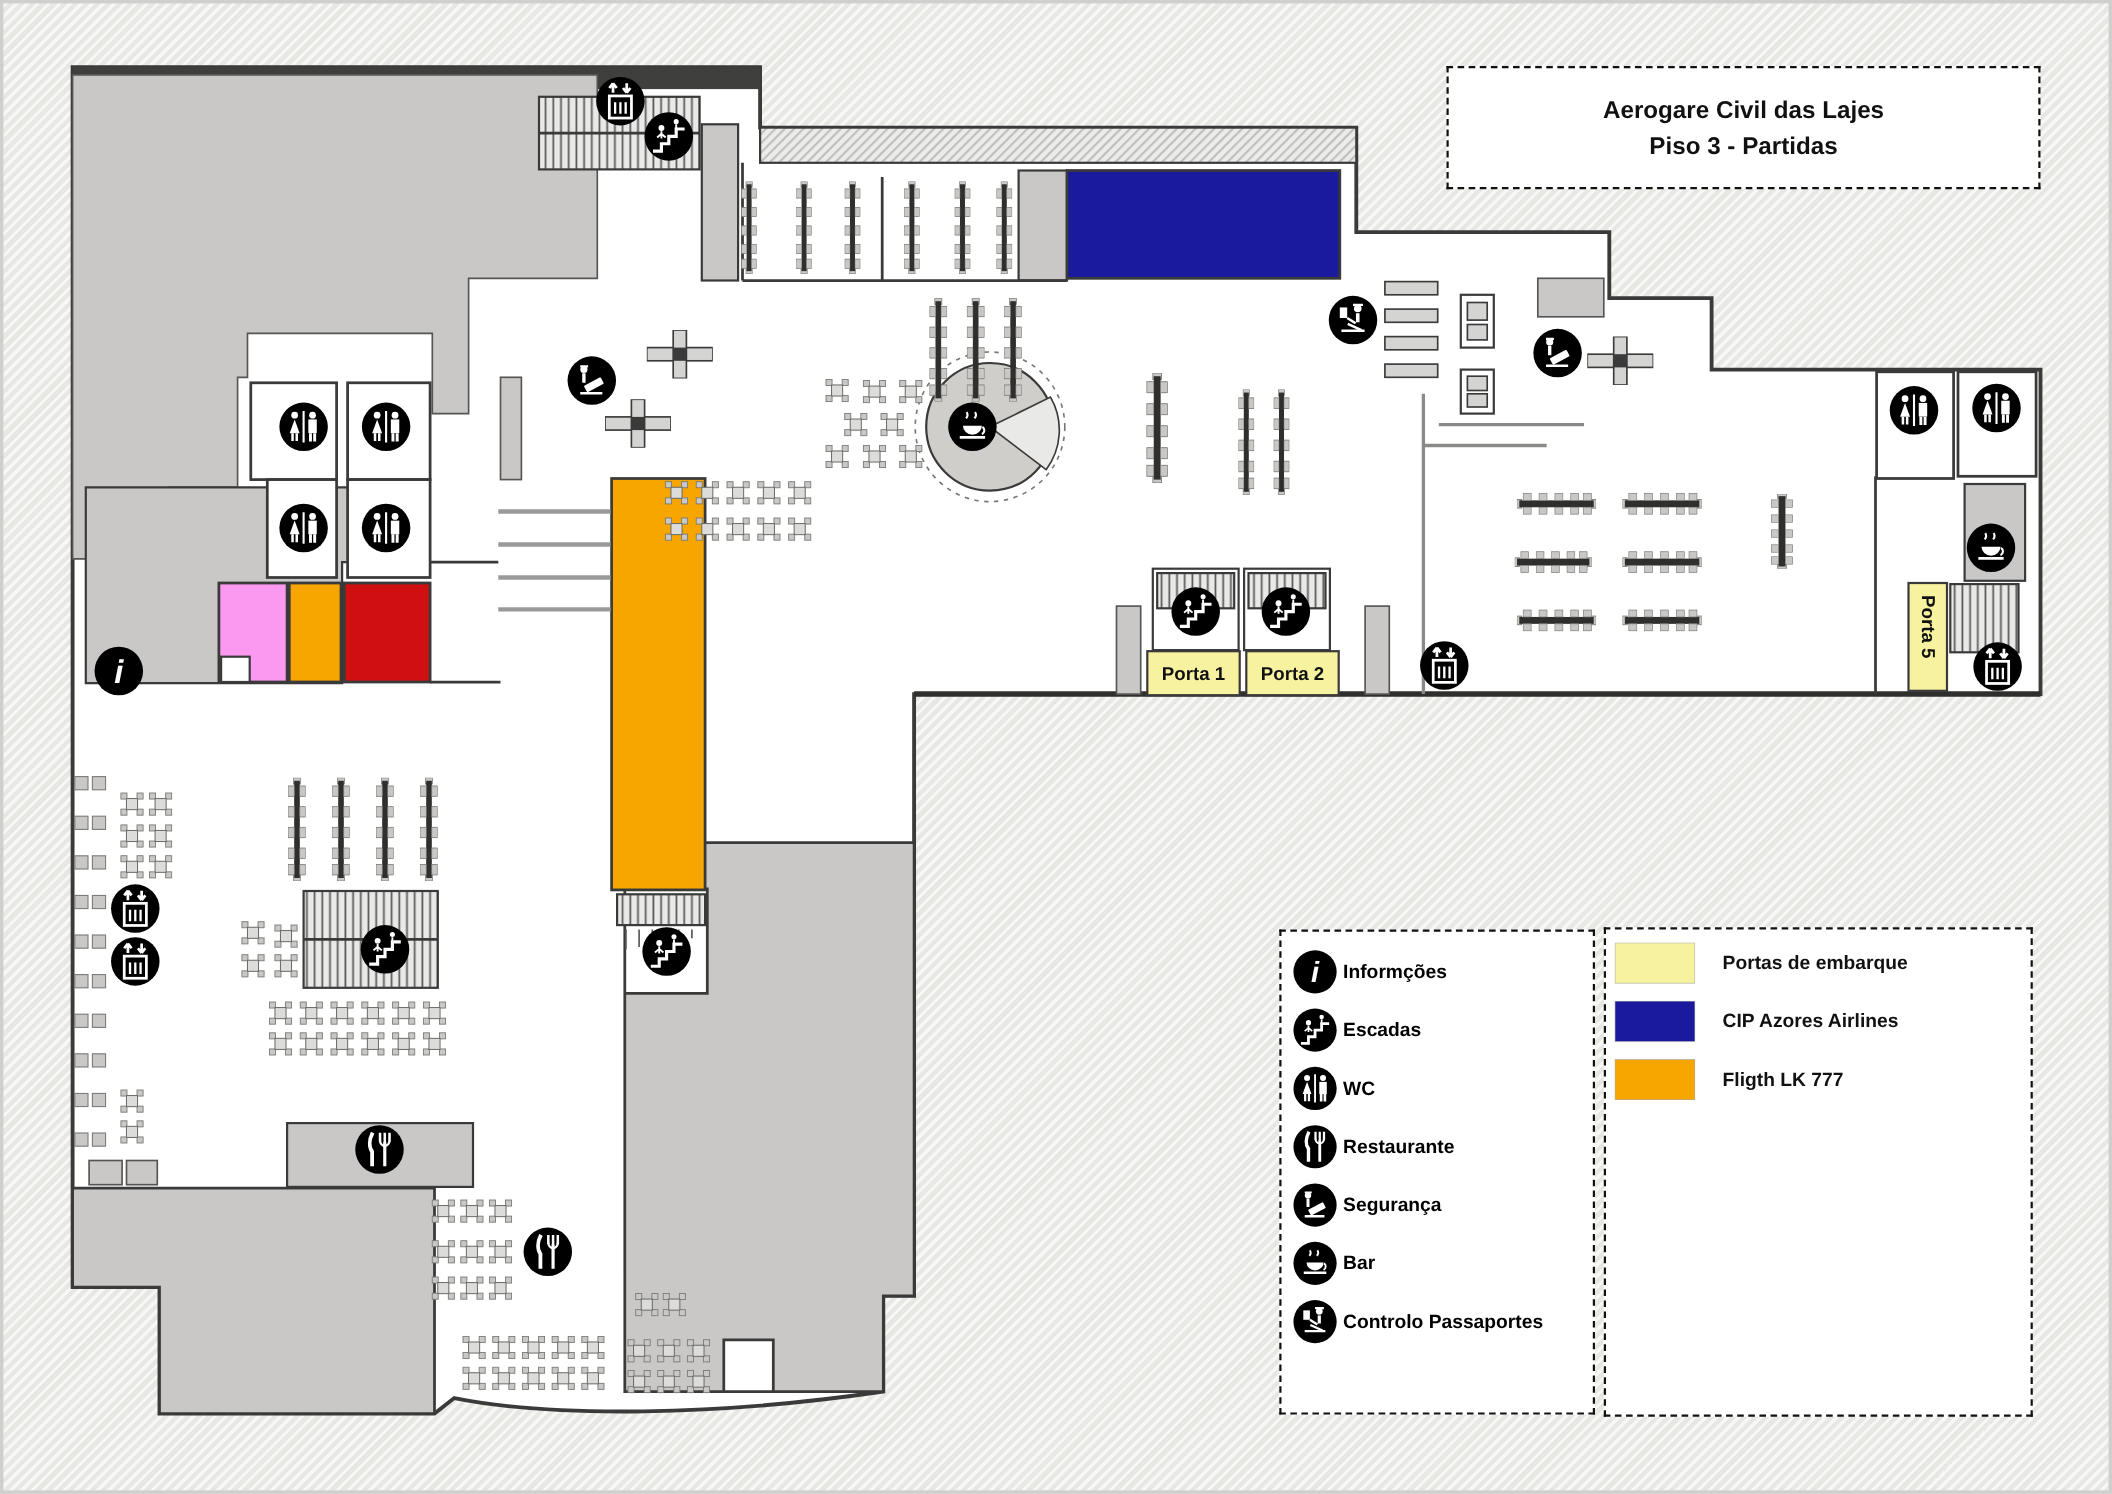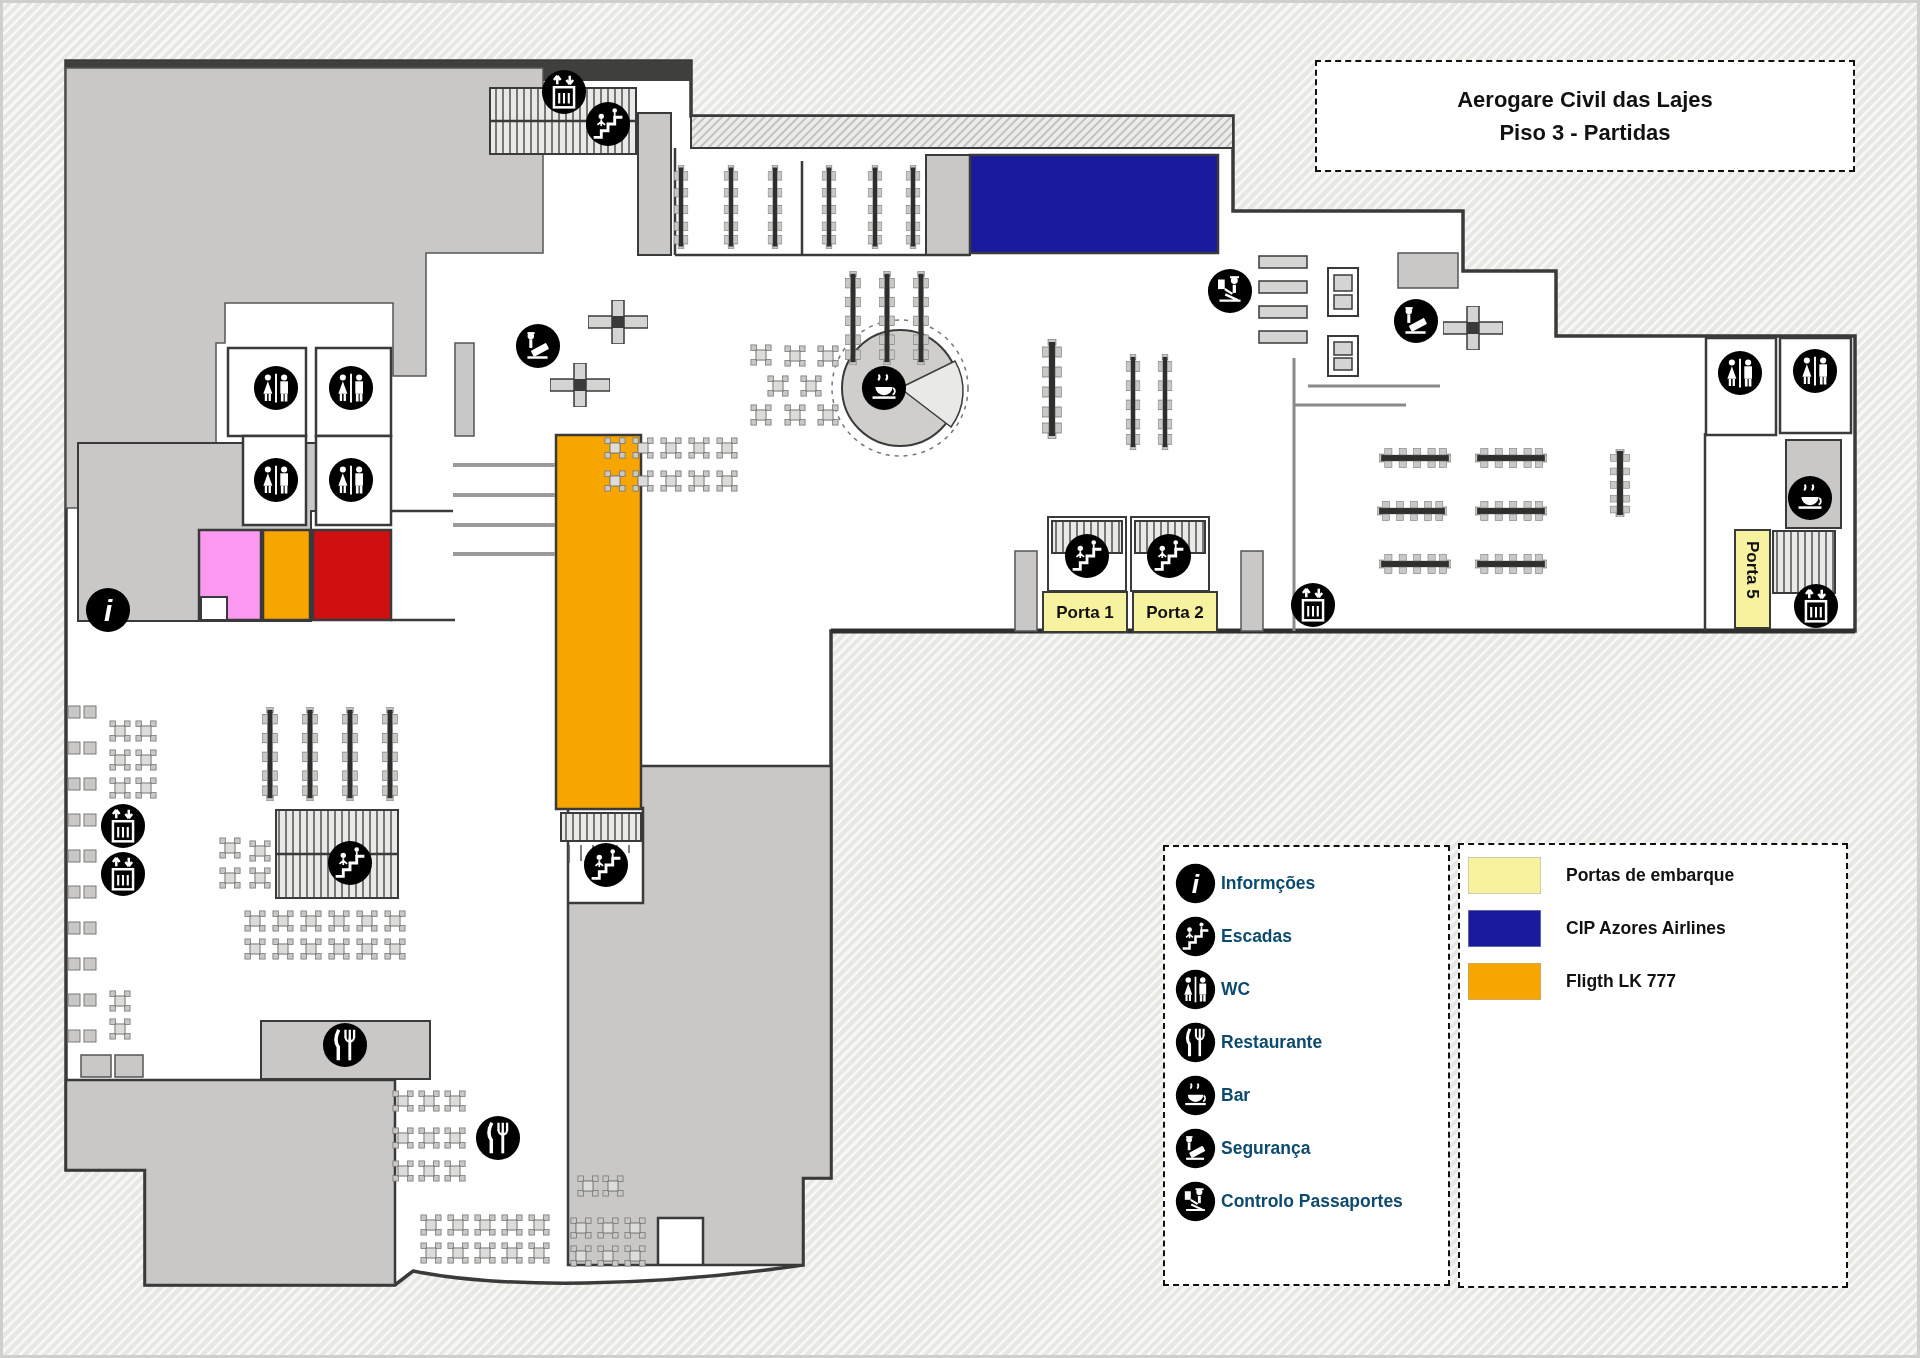--- a/index.html
+++ b/index.html
@@ -8,21 +8,21 @@
         border:3px solid #cfcfcd;font-family:"Liberation Sans",sans-serif;}
   .plan{position:absolute;left:0;top:0;width:1920px;height:1358px;}
   .box{position:absolute;background:#ffffff;border:2px dashed #111;box-sizing:border-box;}
   .titlebox{left:1312px;top:57px;width:540px;height:112px;display:flex;flex-direction:column;
             align-items:center;justify-content:center;}
   .titlebox div{font-weight:bold;font-size:22px;line-height:1.5;color:#111;}
   .legend-fac{left:1160px;top:842px;width:287px;height:441px;padding:10px 0 0 10px;}
   .legend-zones{left:1455px;top:840px;width:390px;height:445px;padding:4px 0 0 8px;}
   .lrow{display:flex;align-items:center;height:53px;}
   .lgi{width:41px;height:41px;flex:0 0 auto;}
-  .llabel{font-weight:bold;font-size:17.5px;color:#0c4a6e;margin-left:5px;white-space:nowrap;}
+  .llabel{font-weight:bold;font-size:17.5px;color:#000000;margin-left:5px;white-space:nowrap;}
   .zswatch{width:73px;height:37px;flex:0 0 auto;}
   .zlabel{font-weight:bold;font-size:17.5px;color:#111;margin-left:25px;white-space:nowrap;}
   .gate-label{font-weight:bold;font-size:17px;fill:#111;}
   text{font-family:"Liberation Sans",sans-serif;}
 </style>
 </head>
 <body>
 
 <div class="page">
 
@@ -425,29 +425,29 @@
     <span class="llabel">WC</span>
   </div>
   <div class="lrow">
     <svg class="lgi" viewBox="0 0 48 48">
           <use href="#sym-restaurant"></use>
         </svg>
     <span class="llabel">Restaurante</span>
   </div>
   <div class="lrow">
     <svg class="lgi" viewBox="0 0 48 48">
+          <use href="#sym-security"></use>
+        </svg>
+    <span class="llabel">Segurança</span>
+  </div>
+  <div class="lrow">
+    <svg class="lgi" viewBox="0 0 48 48">
           <use href="#sym-bar"></use>
         </svg>
     <span class="llabel">Bar</span>
-  </div>
-  <div class="lrow">
-    <svg class="lgi" viewBox="0 0 48 48">
-          <use href="#sym-security"></use>
-        </svg>
-    <span class="llabel">Segurança</span>
   </div>
   <div class="lrow">
     <svg class="lgi" viewBox="0 0 48 48">
           <use href="#sym-passport"></use>
         </svg>
     <span class="llabel">Controlo Passaportes</span>
   </div>
 </div>
 
 <div class="box legend-zones">

